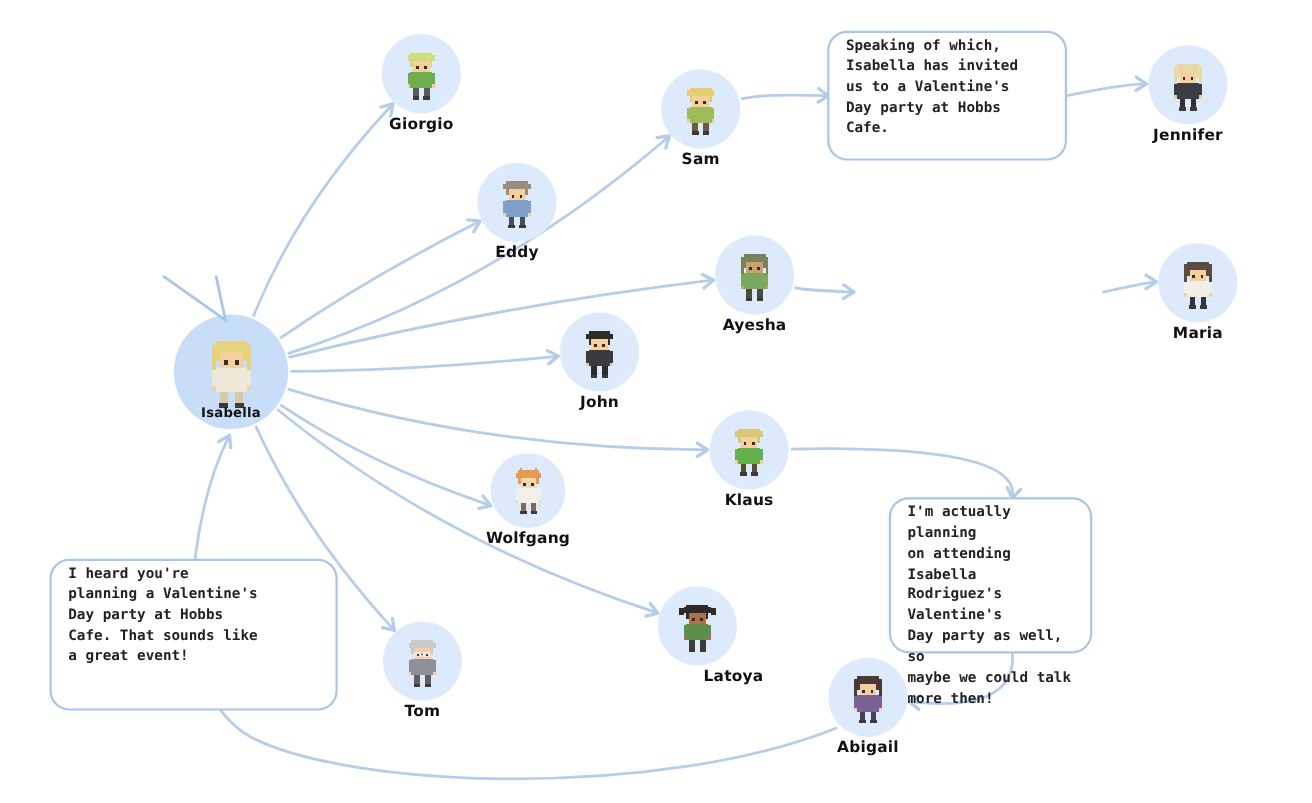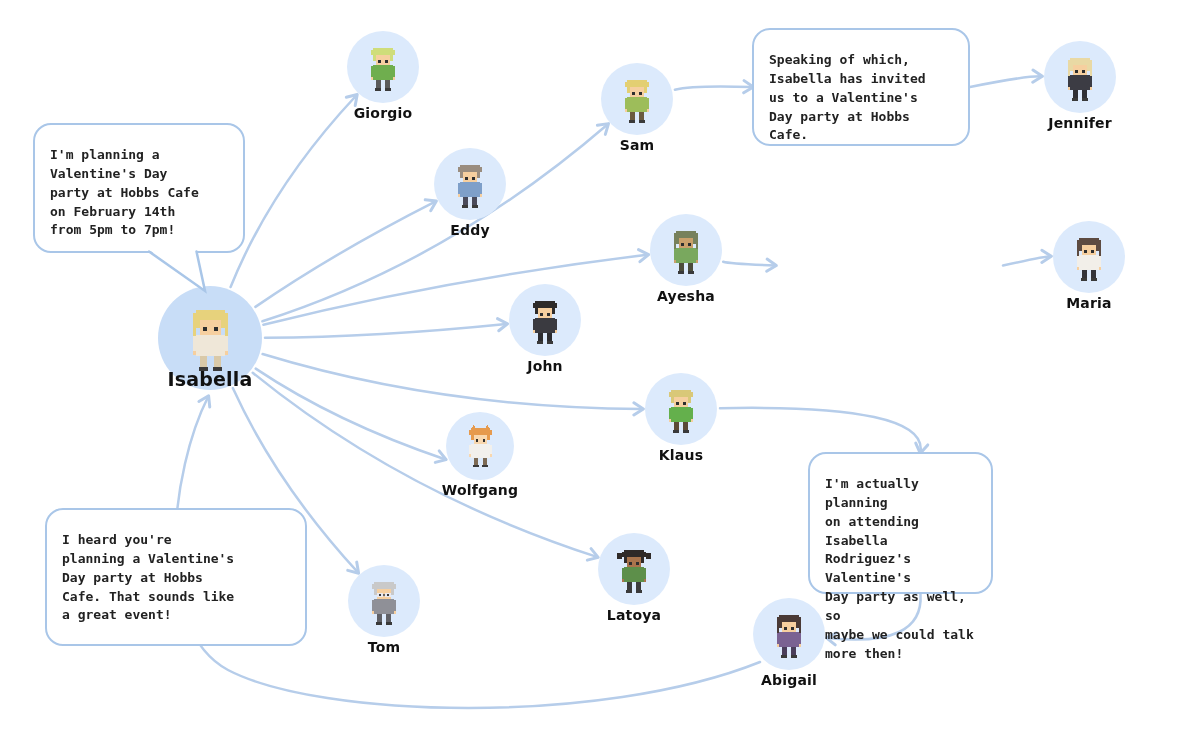--- a/index.html
+++ b/index.html
@@ -6,21 +6,21 @@
   html,body { background:#ffffff; font-family:"DejaVu Sans","Liberation Sans",sans-serif; }
   #canvas { position:relative; width:1193px; height:730px; background:#ffffff; overflow:hidden; }
   #edges, #overlay { position:absolute; left:0; top:0; width:1193px; height:730px; }
   #edges { z-index:1; }
   #nodes { position:absolute; left:0; top:0; width:1193px; height:730px; z-index:2; }
   #bubbles { position:absolute; left:0; top:0; width:1193px; height:730px; z-index:3; }
   #overlay { z-index:4; pointer-events:none; }
   .node { position:absolute; width:120px; text-align:center; }
   .node-circle { margin:0 auto; border-radius:50%; display:flex; align-items:center; justify-content:center; }
   .node-label { font-weight:800; font-size:14px; color:#111111; margin-top:2px; letter-spacing:0.2px; }
-  .bubble { position:absolute; background:#ffffff; border:2.5px solid #a9c6e8; border-radius:18px; padding:21px 15px; }
+  .bubble { position:absolute; background:#ffffff; border:2.5px solid #a9c6e8; border-radius:18px; padding:3px 15px; }
   .bubble-text { font-family:"DejaVu Sans Mono","Liberation Mono",monospace; font-size:13px; line-height:1.45; font-weight:700; color:#222222; white-space:pre-wrap; }
 </style>
 </head>
 <body>
 
 <div id="canvas">
   <svg id="edges" viewBox="0 0 1193 730">
       <defs>
         <marker id="arrowhead" viewBox="0 0 12 12" refX="8" refY="6" markerWidth="6.5" markerHeight="6.5" orient="auto">
           <path d="M2,1.5 L9,6 L2,10.5" fill="none" stroke="#b6cdea" stroke-width="2.2" stroke-linecap="round" stroke-linejoin="round"></path>
@@ -60,21 +60,21 @@
             <rect x="3" y="7.4" width="1" height="4.2" fill="#efe7d8"></rect>
             <rect x="12" y="7.4" width="1" height="4.2" fill="#efe7d8"></rect>
             <rect x="3" y="11.6" width="1" height="1.2" fill="#f6cf9f"></rect>
             <rect x="12" y="11.6" width="1" height="1.2" fill="#f6cf9f"></rect>
             <rect x="5" y="13" width="2" height="3" fill="#d9c9a8"></rect>
             <rect x="9" y="13" width="2" height="3" fill="#d9c9a8"></rect>
             <rect x="4.8" y="16" width="2.4" height="1.2" fill="#3a3a3a"></rect>
             <rect x="8.8" y="16" width="2.4" height="1.2" fill="#3a3a3a"></rect>
           </svg>
         </div>
-        <div class="node-label" style="margin-top: -22px; font-size: 19px;">Isabella</div>
+        <div class="node-label" style="margin-top: -22px; font-size: 12px;">Isabella</div>
       </div>
       <div class="node" style="left: 410px; top: 148px;">
         <div class="node-circle" style="width: 72px; height: 72px; background: rgb(220, 234, 252);">
           <svg viewBox="0 -1.5 16 18.9" width="40" height="47" shape-rendering="crispEdges">
             <rect x="4" y="0" width="8" height="2" fill="#9a8d7f"></rect>
             <rect x="3" y="1" width="10" height="2" fill="#9a8d7f"></rect>
             <rect x="5" y="3" width="6" height="4" fill="#f6cf9f"></rect>
             <rect x="4" y="3" width="1" height="2.2" fill="#9a8d7f"></rect>
             <rect x="11" y="3" width="1" height="2.2" fill="#9a8d7f"></rect>
             <rect x="6" y="5" width="1" height="1.1" fill="#2e2e2e"></rect>
@@ -277,21 +277,21 @@
             <rect x="3" y="11.6" width="1" height="1.2" fill="#f8d7ae"></rect>
             <rect x="12" y="11.6" width="1" height="1.2" fill="#f8d7ae"></rect>
             <rect x="5" y="13" width="2" height="3" fill="#7c6a54"></rect>
             <rect x="9" y="13" width="2" height="3" fill="#7c6a54"></rect>
             <rect x="4.8" y="16" width="2.4" height="1.2" fill="#3a3a3a"></rect>
             <rect x="8.8" y="16" width="2.4" height="1.2" fill="#3a3a3a"></rect>
           </svg>
         </div>
         <div class="node-label">Wolfgang</div>
       </div>
-      <div class="node" style="left: 574px; top: 533px;">
+      <div class="node" style="left: 574px; top: 533px; text-align: right;">
         <div class="node-circle" style="width: 72px; height: 72px; background: rgb(220, 234, 252);">
           <svg viewBox="0 -1.5 16 18.9" width="40" height="47" shape-rendering="crispEdges">
             <rect x="1.3" y="1.3" width="1.9" height="2.6" fill="#2f2a28"></rect>
             <rect x="12.8" y="1.3" width="1.9" height="2.6" fill="#2f2a28"></rect>
             <rect x="4" y="0" width="8" height="2" fill="#2f2a28"></rect>
             <rect x="3" y="1" width="10" height="2" fill="#2f2a28"></rect>
             <rect x="5" y="3" width="6" height="4" fill="#a9744c"></rect>
             <rect x="4" y="3" width="1" height="2.2" fill="#2f2a28"></rect>
             <rect x="11" y="3" width="1" height="2.2" fill="#2f2a28"></rect>
             <rect x="6" y="5" width="1" height="1.1" fill="#2e2e2e"></rect>
@@ -355,27 +355,20 @@
             <rect x="5" y="13" width="2" height="3" fill="#4a3e5a"></rect>
             <rect x="9" y="13" width="2" height="3" fill="#4a3e5a"></rect>
             <rect x="4.8" y="16" width="2.4" height="1.2" fill="#3a3a3a"></rect>
             <rect x="8.8" y="16" width="2.4" height="1.2" fill="#3a3a3a"></rect>
           </svg>
         </div>
         <div class="node-label">Abigail</div>
       </div>
     </div>
   <div id="bubbles">
-      <div class="bubble" style="left: 33px; top: 123px; width: 212px; height: 130px; border-color: rgb(169, 198, 232); background: rgb(255, 255, 255);">
-        <div class="bubble-text" style="color: rgb(34, 34, 34);">I'm planning a
-Valentine's Day
-party at Hobbs Cafe
-on February 14th
-from 5pm to 7pm!</div>
-      </div>
       <div class="bubble" style="left: 752px; top: 28px; width: 218px; height: 118px; border-color: rgb(169, 198, 232); background: rgb(255, 255, 255);">
         <div class="bubble-text" style="color: rgb(34, 34, 34);">Speaking of which,
 Isabella has invited
 us to a Valentine's
 Day party at Hobbs
 Cafe.</div>
       </div>
       <div class="bubble" style="left: 808px; top: 452px; width: 185px; height: 142px; border-color: rgb(169, 198, 232); background: rgb(255, 255, 255);">
         <div class="bubble-text" style="color: rgb(34, 34, 34);">I'm actually planning
 on attending Isabella

